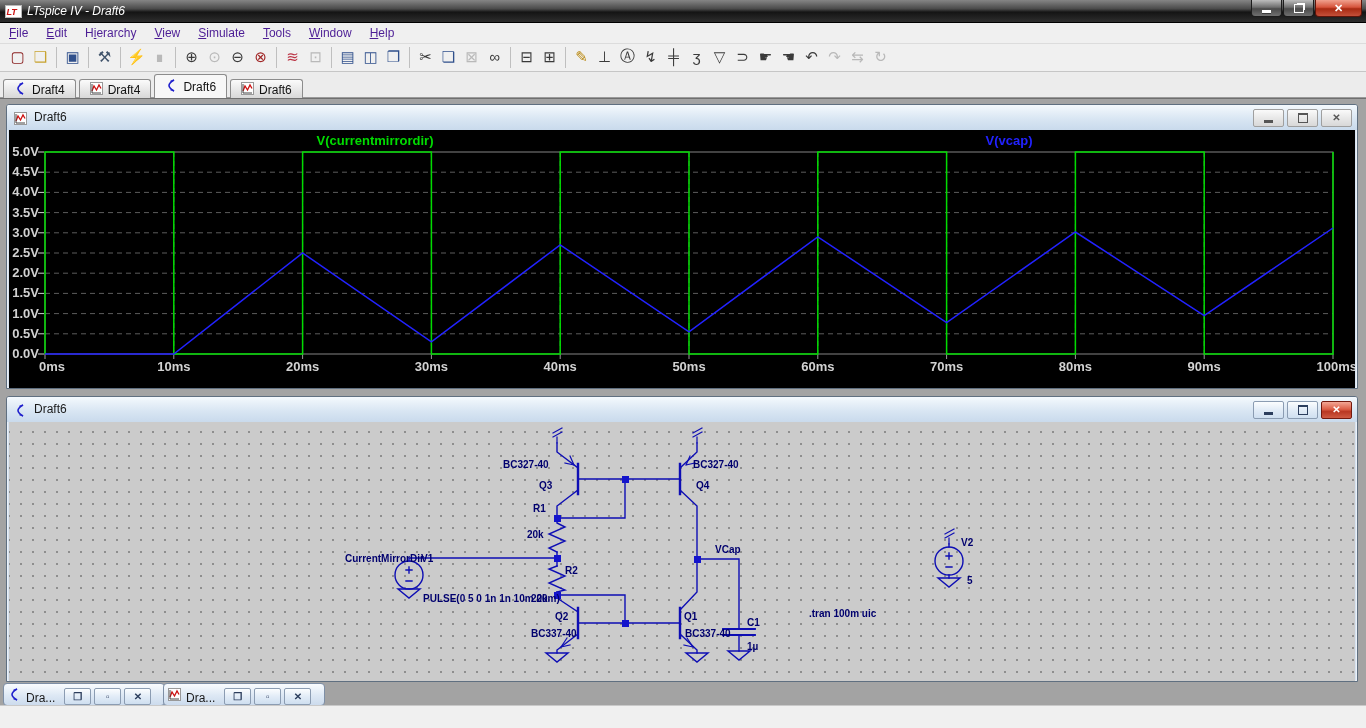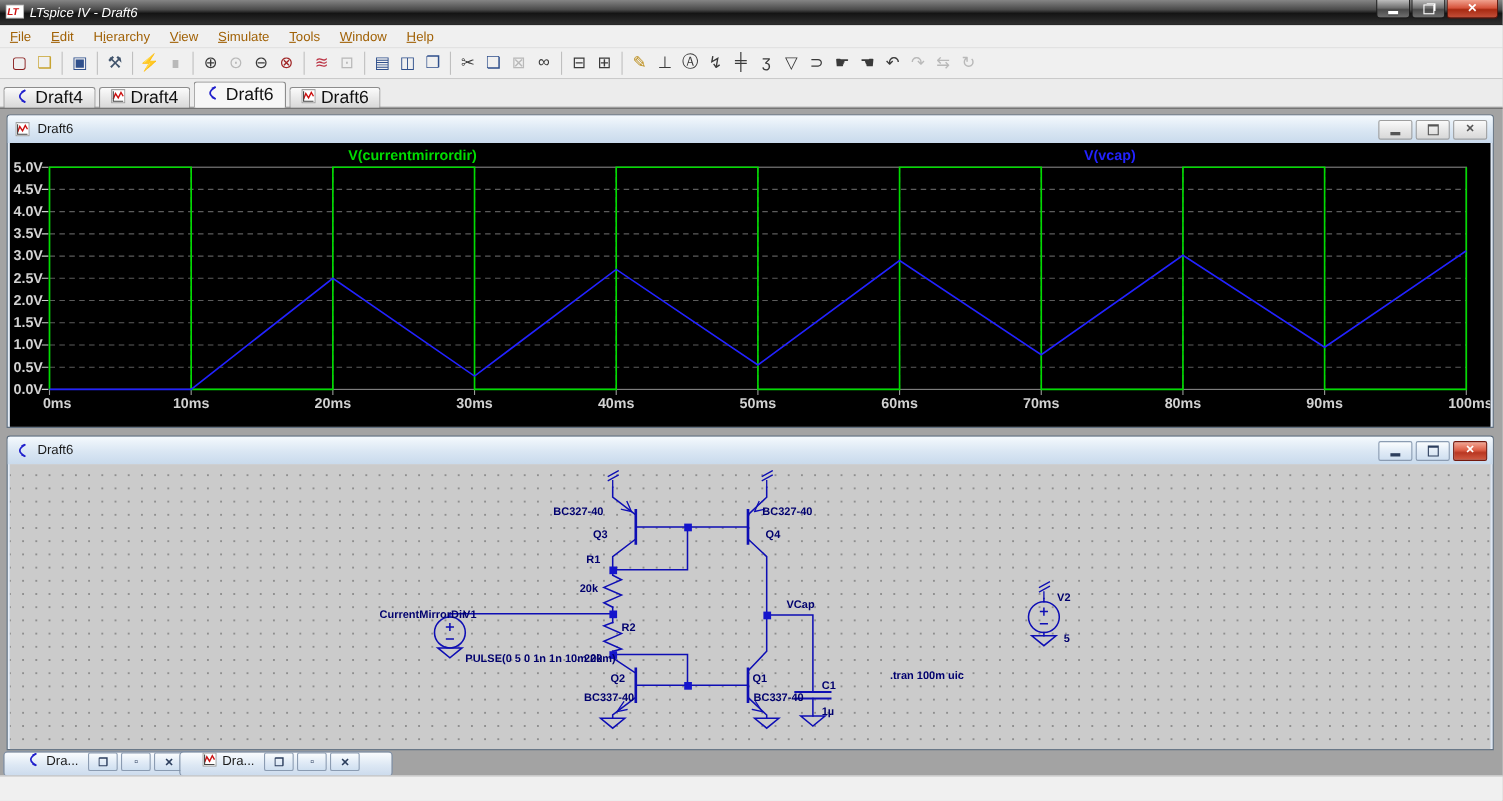--- a/index.html
+++ b/index.html
@@ -15,36 +15,36 @@
   .wbtn{height:16px;border:1px solid #1c1c1c;border-top:none;border-radius:0 0 4px 4px;
     background:linear-gradient(#bdbdbd,#6f6f6f 45%,#4a4a4a 55%,#707070);
     display:flex;align-items:center;justify-content:center;margin-left:1px;color:#fff;}
   .wbtn.min,.wbtn.res{width:29px;}
   .wbtn.cls{width:45px;background:linear-gradient(#f0a18e,#d6543c 45%,#a82a12 55%,#c4503a);border-color:#5e140a;}
   .g-minbar{width:9px;height:3px;background:#fff;margin-top:6px;box-shadow:0 1px 0 rgba(0,0,0,.4);}
   .g-restore{width:8px;height:7px;border:1px solid #fff;box-shadow:2px -2px 0 -1px #fff;}
   .g-x{font-size:11px;font-weight:bold;line-height:1;}
   
   .menubar{position:absolute;top:23px;left:0;right:0;height:20px;background:#f0f0f0;
-    border-bottom:1px solid #dcdcdc;font-size:12px;color:#a16207;}
+    border-bottom:1px solid #dcdcdc;font-size:12px;color:#4c1d95;}
   .menu-item{display:inline-block;padding:0 9px;line-height:20px;}
   
   .toolbar{position:absolute;top:44px;left:0;right:0;height:27px;background:#f0f0f0;
     border-bottom:1px solid #c6c6c6;white-space:nowrap;padding-left:6px;}
   .tb{width:23px;height:23px;display:inline-flex;align-items:center;justify-content:center;
     font-size:15px;color:#3a3a3a;margin-top:1px;vertical-align:top;}
   .tb.disabled{color:#b9b9b9 !important;}
   .tb.tbtext{font-size:11px;font-weight:bold;font-style:italic;font-family:"Liberation Serif",serif;width:auto;padding:0 3px;margin-top:48px;}
   .tbsep{display:inline-block;width:1px;height:21px;background:#bfbfbf;margin:3px 4px 0 4px;vertical-align:top;}
   
   .tabbar{position:absolute;top:72px;left:0;right:0;height:25px;background:#ececec;
     border-bottom:1px solid #9a9a9a;}
   .tab{display:inline-flex;align-items:center;gap:5px;height:19px;padding:0 10px;
     border:1px solid #8c8c8c;border-bottom:none;border-radius:3px 3px 0 0;
-    background:linear-gradient(#fbfbfb,#d6d6d6);font-size:16px;color:#111;
+    background:linear-gradient(#fbfbfb,#d6d6d6);font-size:12px;color:#111;
     position:relative;top:5px;margin-left:3px;}
   .tab.active{background:#f7f7f7;top:2px;height:23px;z-index:3;}
   
   .mdi{position:absolute;top:98px;bottom:22px;left:0;right:0;background:#a3a3a3;border-top:1px solid #6f6f6f;}
   .child{position:absolute;border:1px solid #5f6f80;border-radius:3px 3px 0 0;background:#d6e2f0;
     box-shadow:inset 0 0 0 1px rgba(255,255,255,.5);}
   .child-title{height:25px;position:relative;border-radius:2px 2px 0 0;
     background:linear-gradient(#f4f9fd,#d9e6f3 55%,#c9daec);}
   .child-title .ct-icon{position:absolute;left:7px;top:6px;}
   .child-title .ct-label{position:absolute;left:27px;top:0;line-height:25px;font-size:12px;color:#1a1a1a;}
@@ -57,21 +57,21 @@
   .cg-min{width:9px;height:3px;background:currentColor;margin-top:7px;}
   .cg-max{width:8px;height:7px;border:1px solid currentColor;border-top:2px solid currentColor;}
   .cg-x{font-size:10px;font-weight:bold;line-height:1;}
   .child-content{position:absolute;left:2px;right:2px;top:25px;bottom:0;overflow:hidden;}
   .wave-content{background:#000;text-decoration:underline;}
   .schem-content{background:#cbcbcb;
     background-image:radial-gradient(#8e8e8e 1px,transparent 1.1px);
     background-size:12px 12px;background-position:6px 4px;}
   
   .minbar{position:absolute;height:21px;border:1px solid #7e8fa6;border-radius:4px;
-    background:linear-gradient(#fafcfe,#dde8f4 55%,#ccdbed);display:flex;align-items:flex-start;padding:0 20px;}
+    background:linear-gradient(#fafcfe,#dde8f4 55%,#ccdbed);display:flex;align-items:flex-end;padding:0 4px;}
   .minbar .mb-label{font-size:12px;color:#1a1a1a;margin:0 6px 0 5px;}
   .mbtn{width:25px;height:15px;border:1px solid #8b9cb2;border-radius:2px;margin-left:3px;
     display:flex;align-items:center;justify-content:center;color:#2c3e5d;
     background:linear-gradient(#fbfdfe,#e2ecf7 50%,#cfdff0);font-size:10px;font-weight:bold;}
   
   .statusbar{position:absolute;bottom:0;left:0;right:0;height:22px;background:#f0f0f0;border-top:1px solid #c9c9c9;}
   svg text{font-family:"Liberation Sans",sans-serif;}
 </style>
 </head>
 <body>

